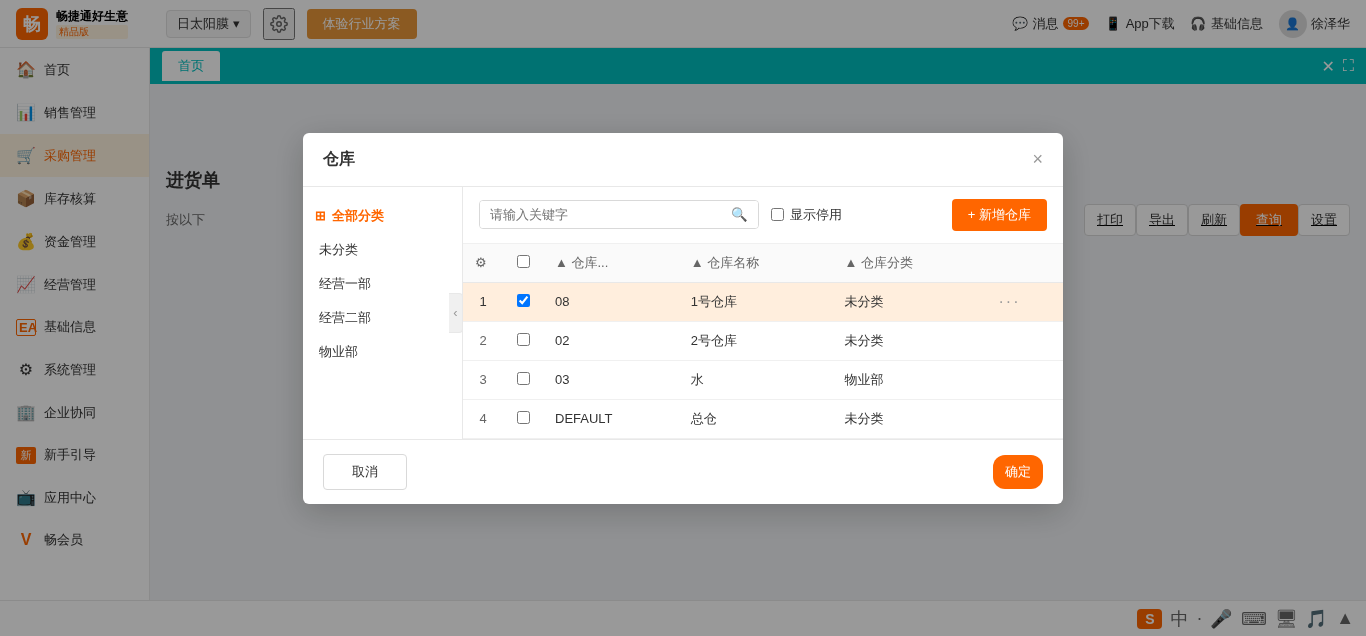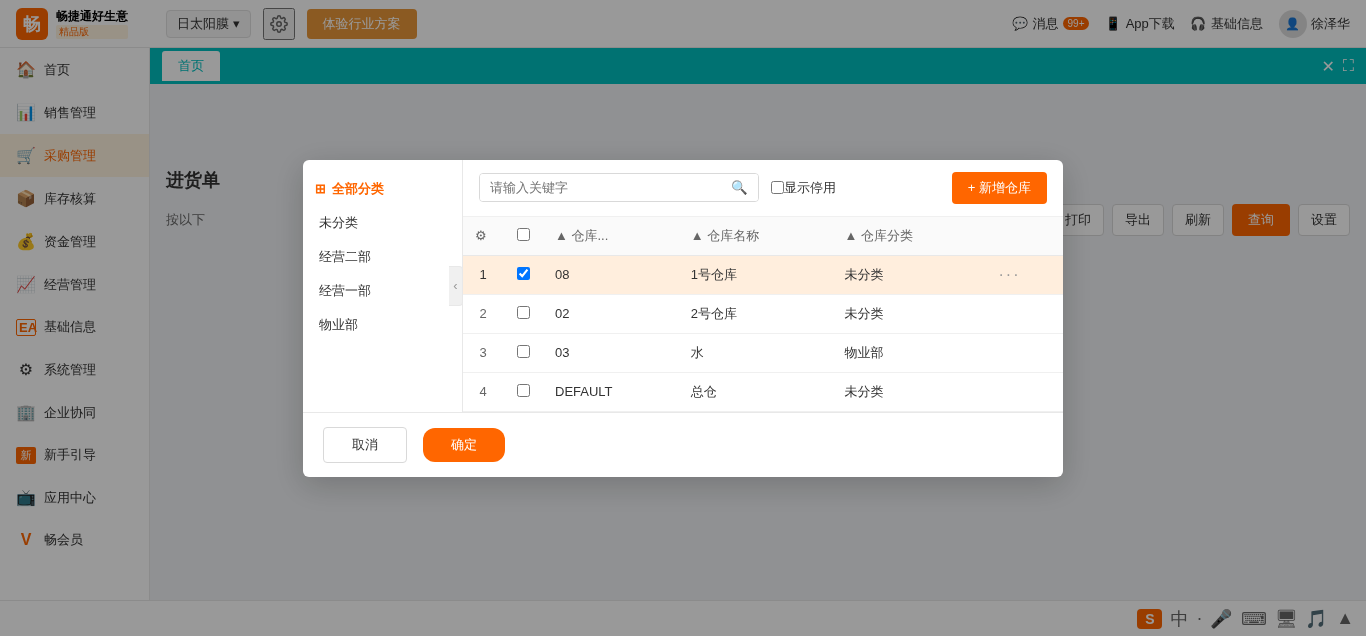--- a/index.html
+++ b/index.html
@@ -135,21 +135,21 @@
       border: 1px solid #d9d9d9; border-radius: 4px; overflow: hidden;
       background: #fff;
     }
     .search-box input {
       flex: 1; border: none; outline: none; padding: 6px 10px; font-size: 13px;
     }
     .search-box .search-btn {
       padding: 6px 10px; cursor: pointer; color: #999;
       background: #fff; border: none;
     }
-    .show-disabled { display: flex; align-items: center; gap: 0; color: #333; font-size: 13px; justify-content: center; }
+    .show-disabled { display: flex; align-items: center; gap: 6px; color: #333; font-size: 13px; justify-content: center; }
     .show-disabled input[type=checkbox] { accent-color: #f60; }
     .add-btn {
       background: #f60; color: #fff; border: none; border-radius: 4px;
       padding: 7px 16px; cursor: pointer; font-size: 13px; margin-left: auto;
     }
 
     
     .modal-table { flex: 1; overflow: auto; }
     table { width: 100%; border-collapse: collapse; }
     thead tr { background: #fafafa; }
@@ -188,28 +188,28 @@
     .page-input {
       width: 40px; text-align: center;
       border: 1px solid #d9d9d9; border-radius: 4px; padding: 3px;
       font-size: 13px;
     }
 
     
     .modal-footer {
       padding: 14px 20px;
       border-top: 1px solid #e8e8e8;
-      display: flex; align-items: center; justify-content: flex-start; gap: 16px;
+      display: flex; align-items: center; justify-content: space-between; gap: 16px;
     }
     .btn-cancel {
       padding: 8px 28px; border: 1px solid #d9d9d9; border-radius: 4px;
       background: #fff; color: #333; cursor: pointer; font-size: 13px;
     }
     .btn-confirm {
-      padding: 8px 28px; border: none; border-radius: 12px;
+      padding: 8px 12px; border: none; border-radius: 12px;
       background: #f60; color: #fff; cursor: pointer; font-size: 13px;
     }
 
     
     .taskbar {
       position: fixed; bottom: 0; left: 0; right: 0;
       height: 36px;
       background: #fff;
       border-top: 1px solid #e8e8e8;
       display: flex; align-items: center; justify-content: flex-end;
@@ -344,45 +344,49 @@
   <span class="teal-close">✕</span>
   <span class="teal-expand">⛶</span>
 </div>
 
 <div class="main-content">
   <div style="height:36px;"></div>
   <div class="sub-content">
     <div style="font-size:18px;font-weight:bold;color:#333;margin-bottom:12px;">进货单</div>
     <div class="sub-toolbar">
       <span class="filter-label">按以下</span>
-      <div style="display:flex;gap:8px;margin-left:auto;">
+      <div style="display:flex;margin-left:auto;text-decoration:underline;">
         <button class="outline-btn">打印</button>
         <button class="outline-btn">导出</button>
         <button class="outline-btn">刷新</button>
         <button class="orange-btn">查询</button>
         <button class="outline-btn">设置</button>
       </div>
     </div>
   </div>
 </div>
 
 <div class="modal-overlay">
   <div class="modal">
 
+    <div class="modal-header">
+      <span class="modal-title">仓库</span>
+      <span class="modal-close">×</span>
+    </div>
 
     <div class="modal-body">
 
       <div class="cat-sidebar" style="position:relative;">
         <div class="cat-header">
           <span style="color:#f60;">⊞</span>
           <span>全部分类</span>
         </div>
         <div class="cat-item">未分类</div>
+        <div class="cat-item">经营一部</div>
         <div class="cat-item">经营二部</div>
-        <div class="cat-item">经营一部</div>
         <div class="cat-item">物业部</div>
 
         <div style="position:absolute;right:-1px;top:50%;transform:translateY(-50%);width:14px;height:40px;background:#f0f0f0;border-radius:0 4px 4px 0;display:flex;align-items:center;justify-content:center;cursor:pointer;color:#999;z-index:5;border:1px solid #e8e8e8;border-left:none;">‹</div>
       </div>
 
       <div class="modal-main">
 
         <div class="modal-toolbar">
           <div class="search-box">
             <input type="text" placeholder="请输入关键字" style="">

